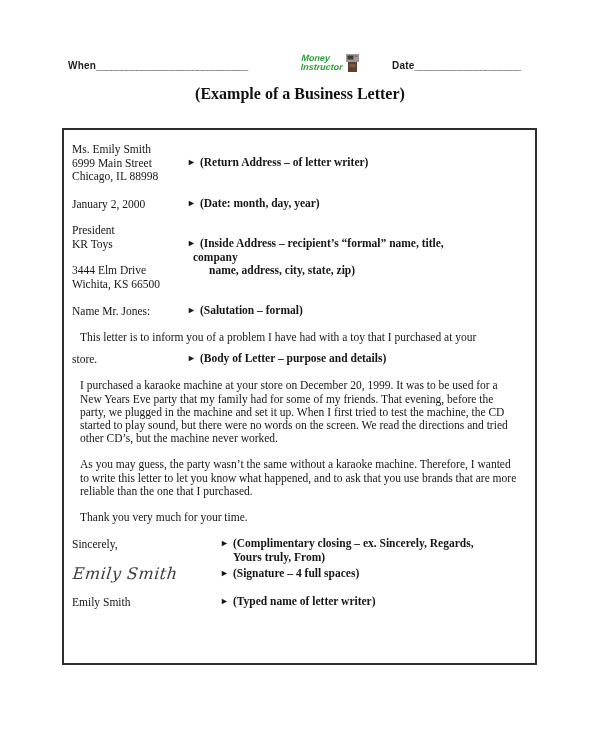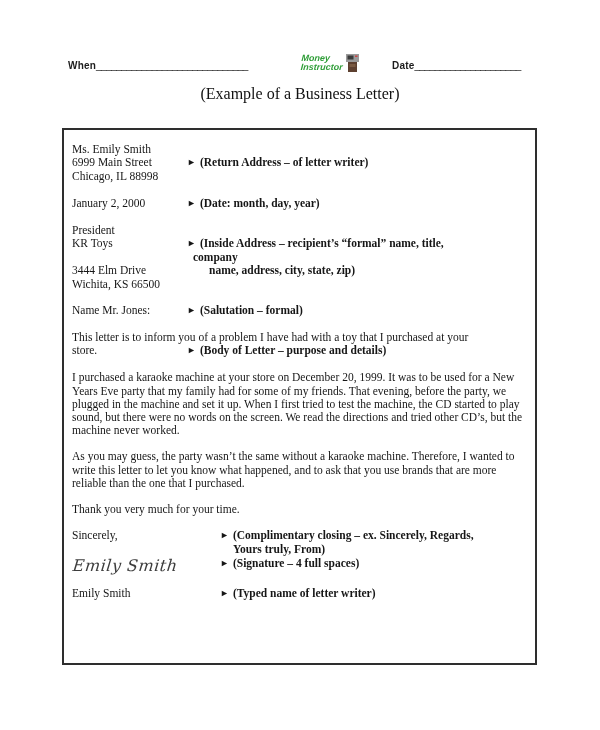--- a/index.html
+++ b/index.html
@@ -17,68 +17,68 @@
     position:absolute;
     font-family:"Liberation Sans", sans-serif;
     font-weight:bold;
     font-size:10px;
     color:#1c1c1c;
     letter-spacing:0.2px;
     white-space:nowrap;
   }
   .hdr-name { left:68px; top:60px; }
   .hdr-date { left:392px; top:60px; }
-  .hdr-field .uline { font-weight:normal; letter-spacing:-0.5px; }
+  .hdr-field .uline { font-weight:bold; letter-spacing:-0.5px; }
 
   .logo {
     position:absolute; left:301px; top:53px;
     display:flex; align-items:center; gap:2px;
   }
   .logo-text {
     font-family:"Liberation Sans", sans-serif;
     font-weight:bold; font-style:italic;
     font-size:9px; line-height:9px;
     color:#2f9e38;
     transform:skewX(-4deg);
   }
   .logo-icon { width:15px; height:20px; }
 
   .page-title {
     position:absolute; left:0; top:85px; width:100%;
     text-align:center;
-    font-size:16px; font-weight:normal;
+    font-size:16px; font-weight:bold;
     color:#111;
   }
 
   
   .letter-box {
     position:absolute;
     left:62px; top:128px;
     width:475px; height:537px;
     border:2px solid #2e2e2e;
     box-sizing:border-box;
     padding:13px 8px 0 8px;
     font-size:11.5px;
     line-height:13.2px;
     color:#161616;
   }
   .block + .block { margin-top:13px; }
 
-  .row { display:flex; align-items:flex-start; }
+  .row { display:flex; align-items:flex-end; }
   .row .left { width:115px; flex-shrink:0; white-space:nowrap; }
   .block.wide .row .left { width:148px; }
 
   .ann { font-weight:bold; white-space:nowrap; }
   .ann .marker { font-size:9px; margin-right:4px; position:relative; top:-1px; }
   .cont { font-weight:bold; white-space:nowrap; }
   .cont.ind1 { padding-left:6px; }
   .block.wide .cont.ind1 { padding-left:13px; }
   .cont.ind2 { padding-left:22px; }
 
-  .para { margin:0; }
+  .para { margin:8px; }
   .para.nowrap { white-space:nowrap; }
   .spacer { height:13px; }
 
   .sig {
     font-family:"DejaVu Serif", serif;
     font-style:italic;
     font-size:16px;
     line-height:17px;
     color:#3d3d3d;
     letter-spacing:0.5px;

